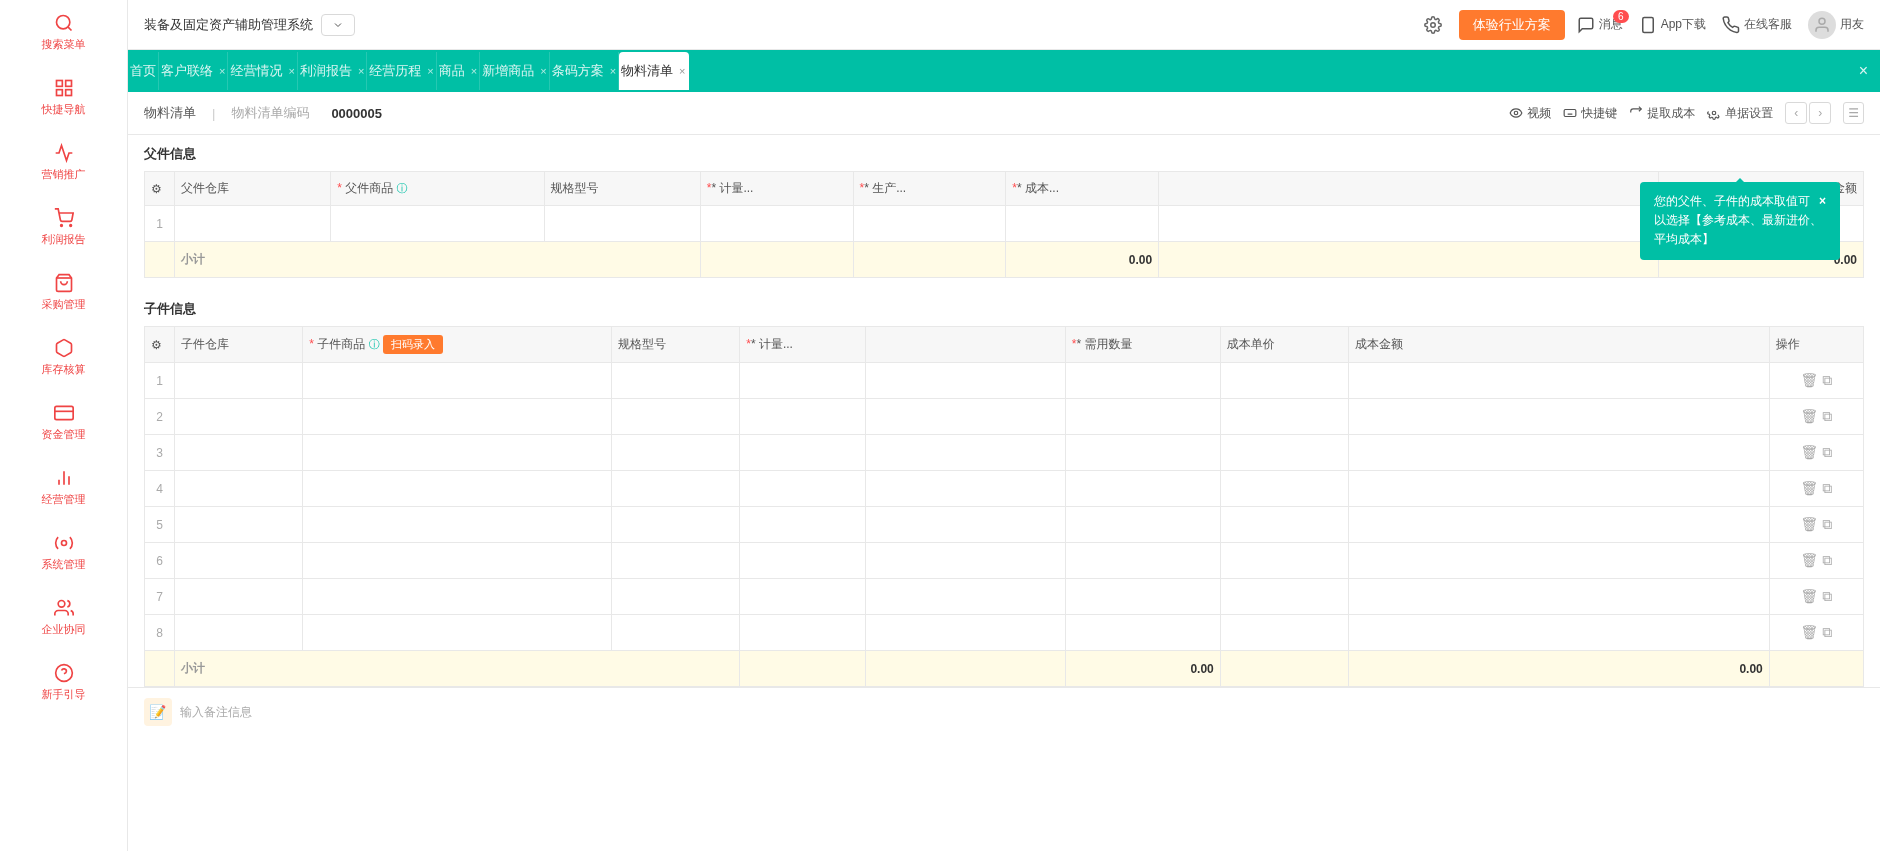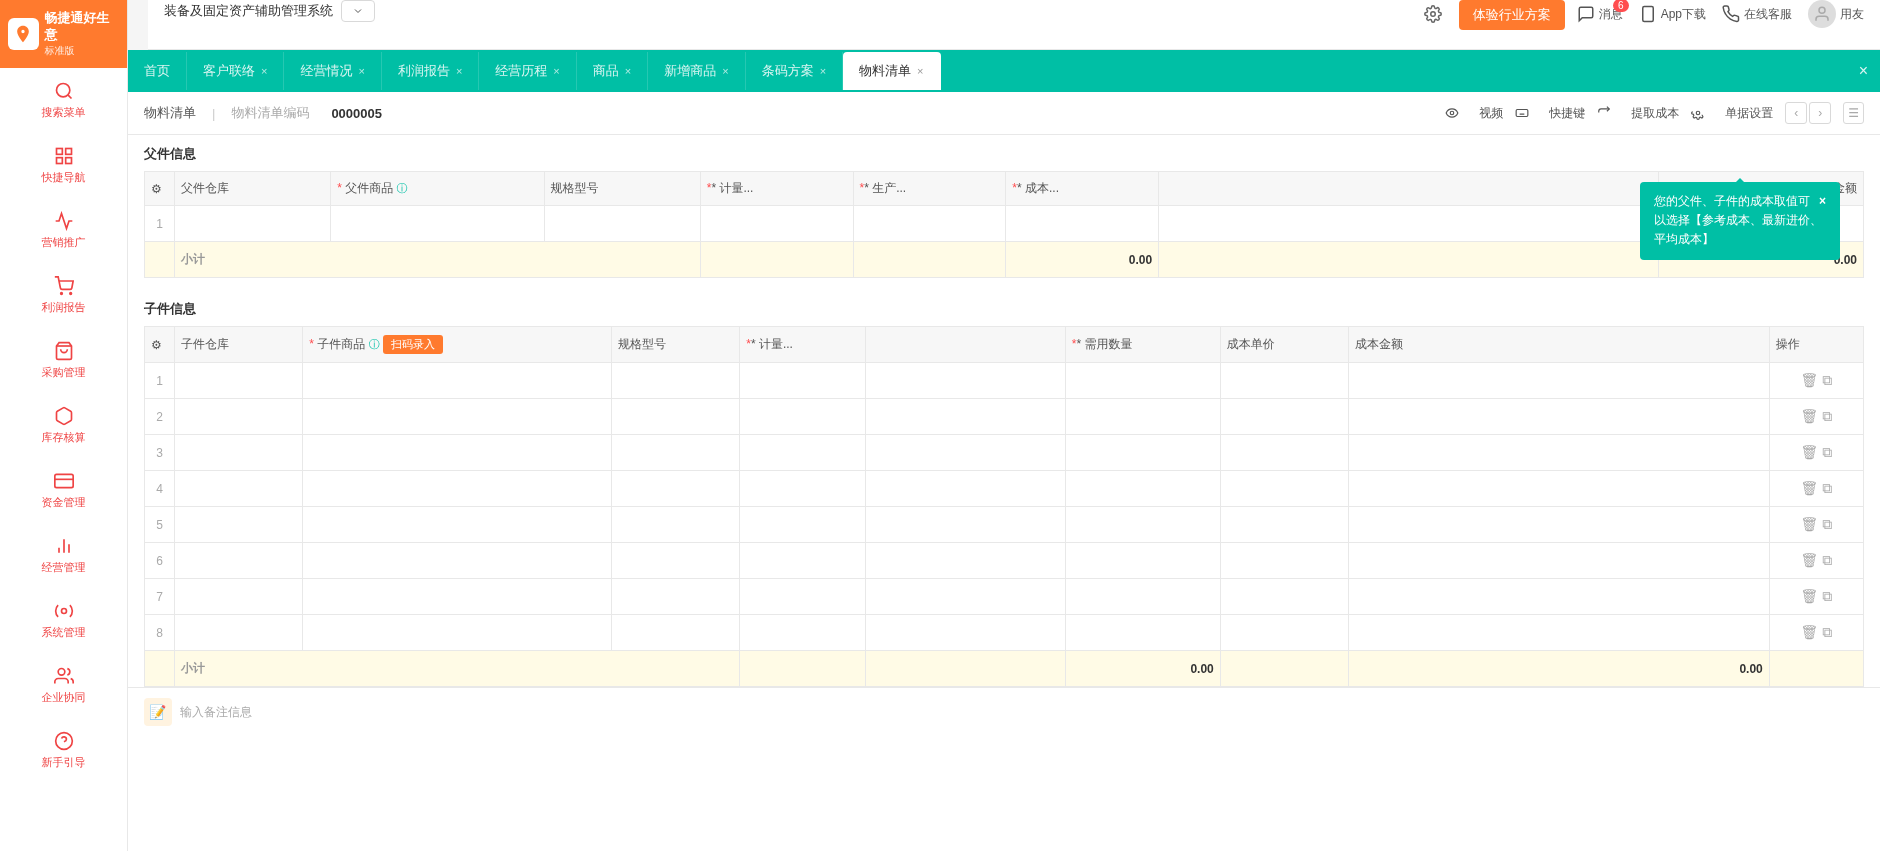--- a/index.html
+++ b/index.html
@@ -14,49 +14,49 @@
     .sidebar-logo-sub { color: rgba(255,255,255,0.85); font-size: 10px; }
     .sidebar-item { display: flex; flex-direction: column; align-items: center; padding: 12px 8px; cursor: pointer; color: #ef4444; font-size: 12px; gap: 4px; border-radius: 4px; margin: 1px 4px; }
     .sidebar-item.active { background: #fff0e6; color: #ff7a2e; }
     .sidebar-item svg { width: 20px; height: 20px; }
     .sidebar-item-label { font-size: 11px; }
 
     
     .main { flex: 1; display: flex; flex-direction: column; overflow: hidden; }
 
     
-    .top-header { background: #fff; border-bottom: 1px solid #e8e8e8; display: flex; align-items: flex-start; padding: 0 16px; height: 50px; gap: 12px; margin-left: 20px; }
+    .top-header { background: #fff; border-bottom: 1px solid #e8e8e8; display: flex; align-items: center; padding: 0 16px; height: 50px; gap: 12px; }
     .top-header-title { font-size: 13px; color: #333; flex: 1; display: flex; align-items: center; gap: 8px; }
     .top-header-dropdown { border: 1px solid #d9d9d9; border-radius: 4px; padding: 4px 10px; display: flex; align-items: center; gap: 4px; cursor: pointer; font-size: 12px; color: #555; }
     .top-header-dropdown svg { width: 12px; height: 12px; }
     .settings-btn { width: 28px; height: 28px; display: flex; align-items: center; justify-content: center; cursor: pointer; color: #666; }
     .experience-btn { background: #ff7a2e; color: #fff; border: none; border-radius: 4px; padding: 6px 14px; cursor: pointer; font-size: 13px; }
     .top-header-right { display: flex; align-items: center; gap: 16px; }
     .header-action { display: flex; align-items: center; gap: 4px; color: #555; font-size: 12px; cursor: pointer; position: relative; }
     .header-action svg { width: 18px; height: 18px; }
     .badge { background: #ff4d4f; color: #fff; border-radius: 8px; font-size: 10px; padding: 1px 5px; position: absolute; top: -6px; right: -6px; }
     .avatar { width: 28px; height: 28px; border-radius: 50%; background: #ddd; display: flex; align-items: center; justify-content: center; }
 
     
     .nav-tabs { background: #00bfa5; display: flex; align-items: center; min-height: 42px; overflow-x: auto; }
-    .nav-tab { display: flex; align-items: center; padding: 10px 16px; color: rgba(255,255,255,0.85); font-size: 13px; cursor: pointer; white-space: nowrap; gap: 6px; border-right: 1px solid rgba(255,255,255,0.15); }
+    .nav-tab { display: flex; align-items: center; padding: 10px 2px; color: rgba(255,255,255,0.85); font-size: 13px; cursor: pointer; white-space: nowrap; gap: 6px; border-right: 1px solid rgba(255,255,255,0.15); }
     .nav-tab.active { background: #fff; color: #333; border-radius: 4px 4px 0 0; }
     .nav-tab .close-x { font-size: 11px; color: rgba(255,255,255,0.7); cursor: pointer; }
     .nav-tab.active .close-x { color: #999; }
     .nav-close-all { margin-left: auto; color: rgba(255,255,255,0.85); padding: 10px 12px; cursor: pointer; font-size: 16px; }
 
     
     .content { flex: 1; background: #fff; overflow-y: auto; padding: 0; }
 
     
     .page-toolbar { display: flex; align-items: center; padding: 10px 16px; border-bottom: 1px solid #e8e8e8; gap: 12px; }
     .breadcrumb-item { font-size: 13px; color: #555; cursor: pointer; }
     .breadcrumb-sep { color: #ccc; margin: 0 4px; }
     .toolbar-right { margin-left: auto; display: flex; align-items: center; gap: 12px; }
-    .toolbar-btn { display: flex; align-items: center; gap: 20px; font-size: 12px; color: #555; cursor: pointer; }
+    .toolbar-btn { display: flex; align-items: center; gap: 4px; font-size: 12px; color: #555; cursor: pointer; }
     .toolbar-btn svg { width: 14px; height: 14px; }
 
     
     .section { padding: 10px 16px 0; }
     .section-title { font-size: 13px; font-weight: bold; color: #333; margin-bottom: 8px; }
 
     
     .data-table { width: 100%; border-collapse: collapse; font-size: 12px; }
     .data-table th { background: #f7f7f7; border: 1px solid #e8e8e8; padding: 8px 6px; color: #555; font-weight: normal; text-align: left; white-space: nowrap; }
     .data-table th .required { color: #ff4d4f; }
@@ -85,31 +85,20 @@
     .nav-arrow { width: 22px; height: 22px; border: 1px solid #d9d9d9; border-radius: 3px; display: flex; align-items: center; justify-content: center; cursor: pointer; color: #aaa; font-size: 12px; }
 
     
     .col-indicator { width: 2px; height: 12px; background: #00bfa5; display: inline-block; margin-right: 4px; vertical-align: middle; }
     .num-right { text-align: right; }
   </style>
 </head>
 <body>
 
 <div class="sidebar">
-  <div class="sidebar-logo">
-    <div class="sidebar-logo-icon">
-      <svg viewBox="0 0 24 24" fill="#ff7a2e">
-          <path d="M12 2C8 2 5 5 5 9c0 5 7 13 7 13s7-8 7-13c0-4-3-7-7-7zm0 9a2 2 0 1 1 0-4 2 2 0 0 1 0 4z"></path>
-        </svg>
-    </div>
-    <div>
-      <div class="sidebar-logo-text">畅捷通好生意</div>
-      <div class="sidebar-logo-sub">标准版</div>
-    </div>
-  </div>
 
   <div class="sidebar-item">
     <svg viewBox="0 0 24 24" fill="none" stroke="currentColor" stroke-width="2">
         <circle cx="11" cy="11" r="8"></circle>
         <path d="m21 21-4.35-4.35"></path>
       </svg>
     <span class="sidebar-item-label">搜索菜单</span>
   </div>
   <div class="sidebar-item">
     <svg viewBox="0 0 24 24" fill="none" stroke="currentColor" stroke-width="2">

